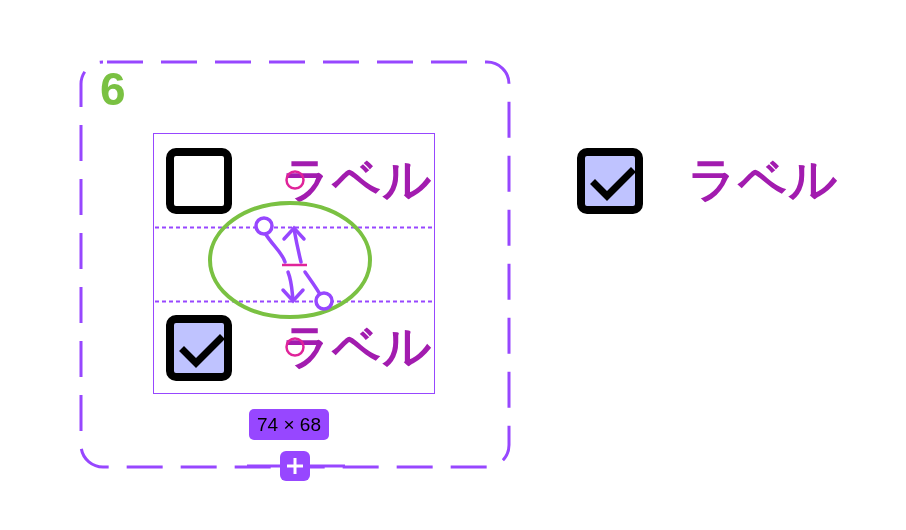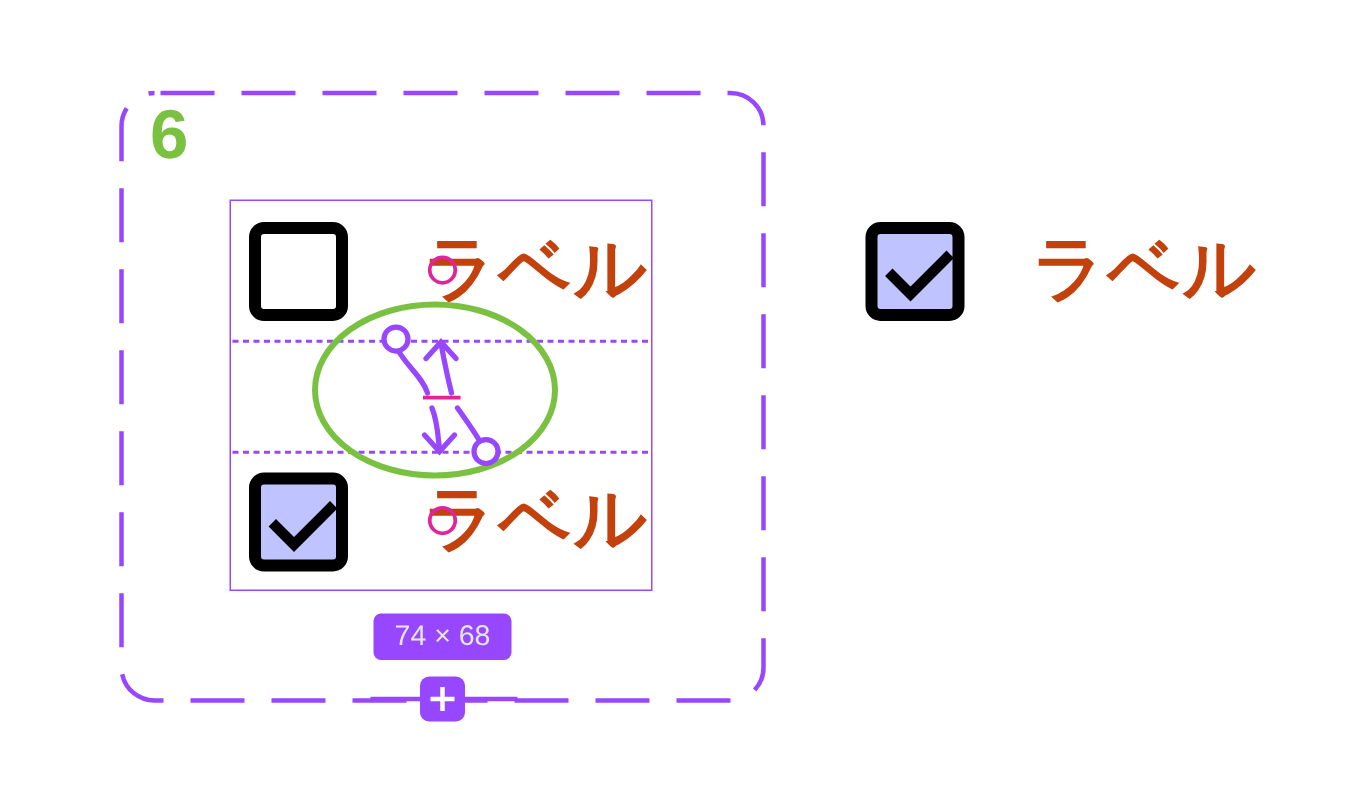--- a/index.html
+++ b/index.html
@@ -17,25 +17,25 @@
     left: 153px; top: 133px; width: 282px; height: 261px;
     border: 1.5px solid #9747FF; box-sizing: border-box;
   }
   .checkbox {
     width: 66px; height: 66px; box-sizing: border-box;
     border: 8px solid #000000; border-radius: 10px; background: #ffffff;
   }
   .checkbox svg { position: absolute; left: 4px; top: 8px; }
   .label {
     font-family: "DejaVu Sans", sans-serif; font-weight: 700; font-size: 48px;
-    line-height: 54px; color: #c2410c; letter-spacing: 1px; white-space: nowrap;
+    line-height: 54px; color: #a21caf; letter-spacing: 1px; white-space: nowrap;
   }
   .badge {
-    left: 249px; top: 409px; width: 92px; height: 31px; border-radius: 5px;
-    color: #e5e5e5; font-family: "Liberation Sans", sans-serif; font-size: 19px;
+    left: 249px; top: 409px; width: 80px; height: 31px; border-radius: 5px;
+    color: #000000; font-family: "Liberation Sans", sans-serif; font-size: 19px;
     line-height: 31px; text-align: center;
   }
   .plus-button {
     left: 280px; top: 451px; width: 30px; height: 30px; border-radius: 6px;
     display: flex; align-items: center; justify-content: center;
   }
   .overlay { left: 0; top: 0; width: 906px; height: 530px; pointer-events: none; }
 </style>
 </head>
 <body>

